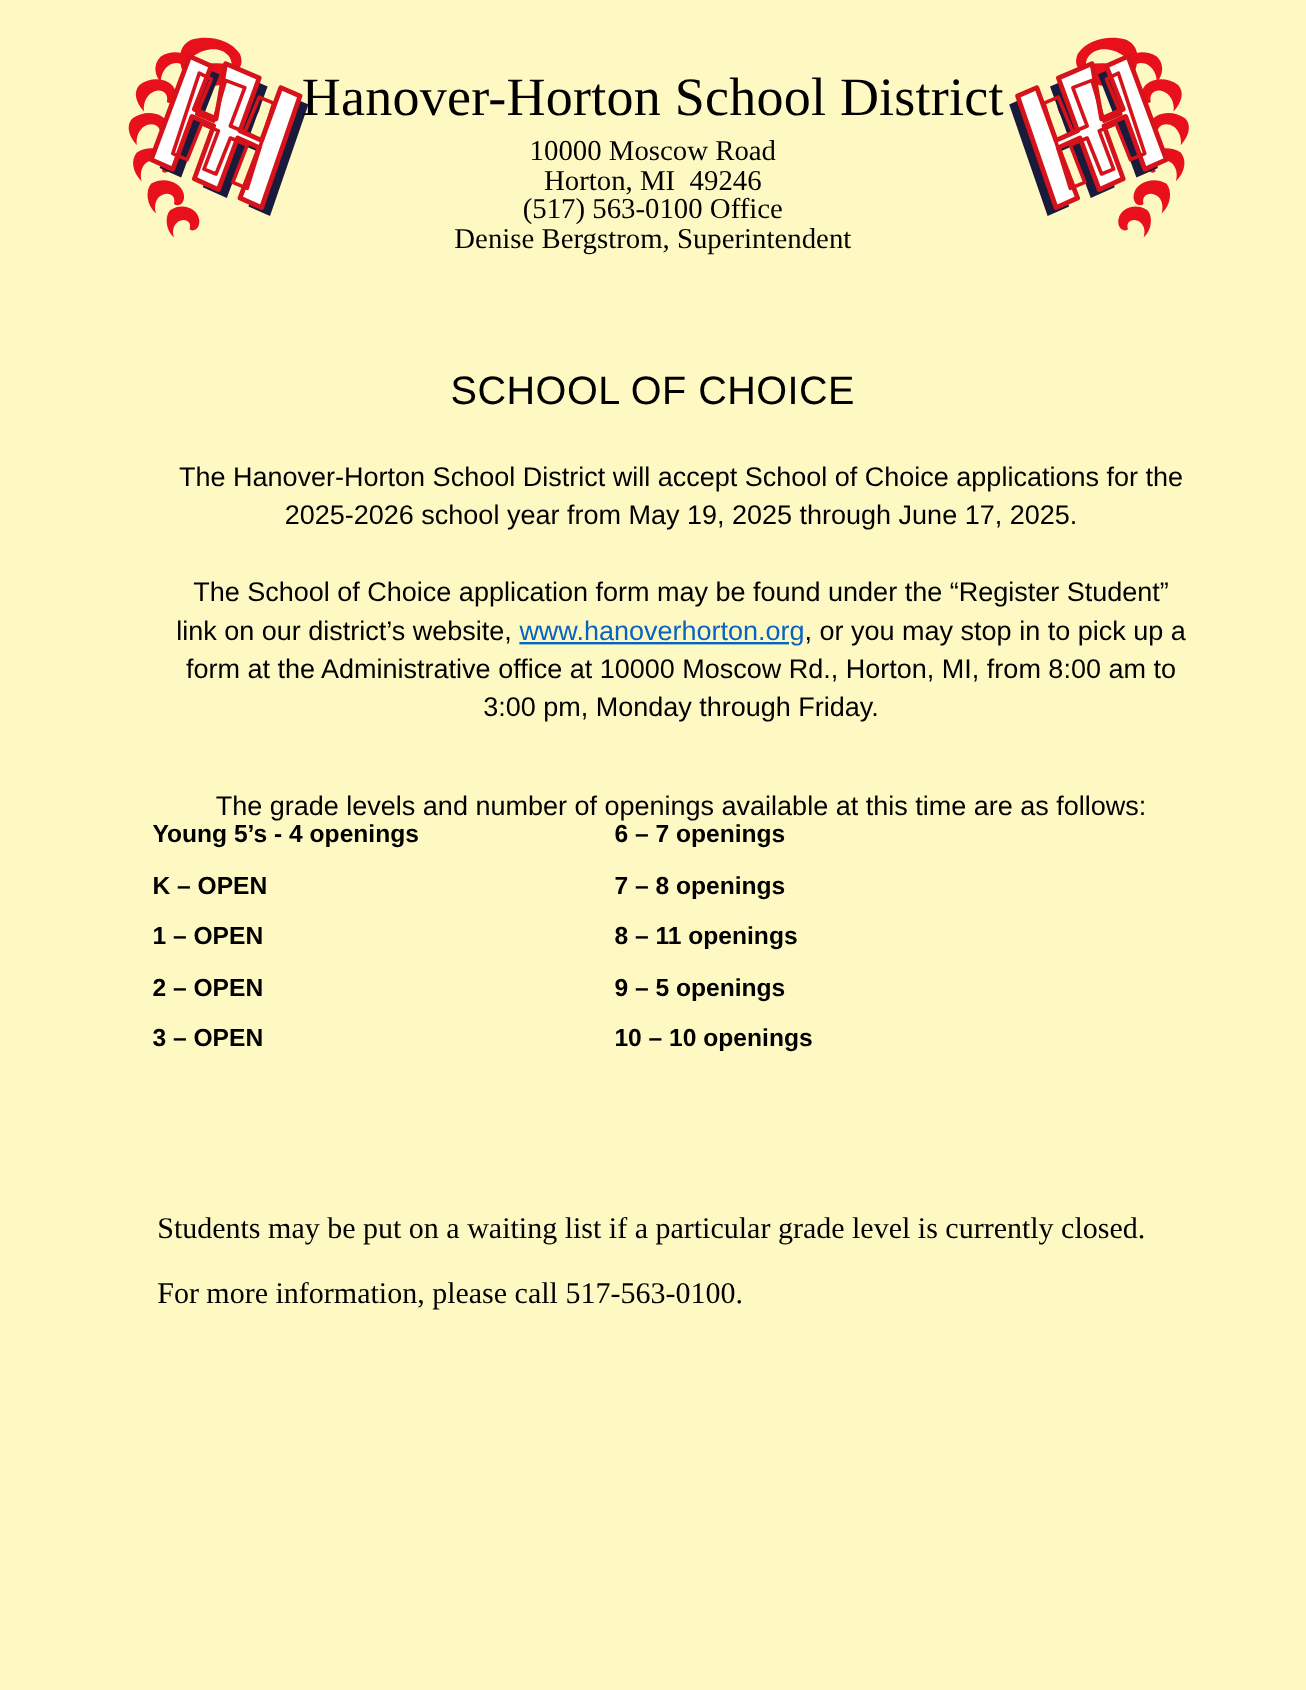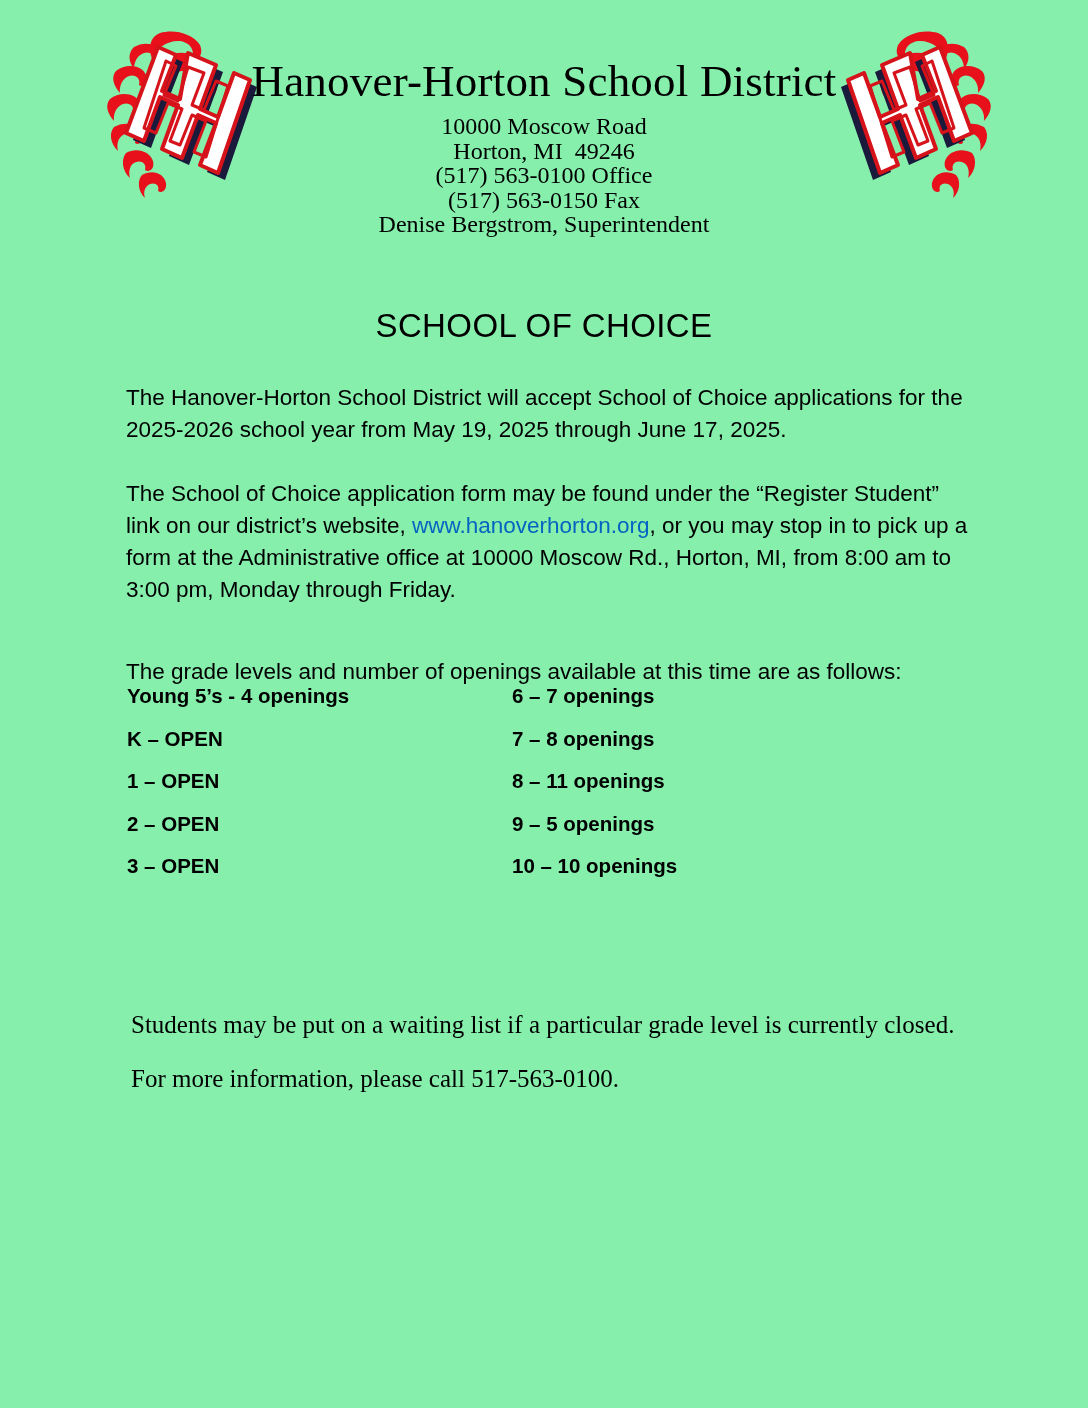--- a/index.html
+++ b/index.html
@@ -4,21 +4,21 @@
 <style>
   html, body {
     margin: 0;
     padding: 0;
     background: #ffffff;
   }
   .page {
     position: relative;
     width: 1088px;
     height: 1408px;
-    background: #86efac;
+    background: #fef9c3;
     overflow: hidden;
   }
 
   
   .letterhead {
     position: absolute;
     top: 0;
     left: 0;
     width: 1088px;
     height: 260px;
@@ -66,36 +66,38 @@
     text-align: center;
     font-family: "Liberation Sans", "DejaVu Sans", sans-serif;
     font-size: 33px;
     line-height: 40px;
     color: #000000;
     letter-spacing: 0.4px;
   }
 
   .body-block {
     position: absolute;
-    left: 126px;
+    left: 145px;
     width: 845px;
     font-family: "Liberation Sans", "DejaVu Sans", sans-serif;
     color: #000000;
+    text-align: center;
   }
   .para {
     font-size: 22.5px;
     line-height: 32px;
     margin: 0;
   }
   #para1 { top: 382px; }
   #para2 { top: 478px; }
   #para3 { top: 624px; margin-top: 32px; }
 
   .weblink {
     color: #0563c1;
+    text-decoration: underline;
   }
 
   
   .grades {
     position: absolute;
     left: 127px;
     top: 684px;
     width: 845px;
     font-family: "Liberation Sans", "DejaVu Sans", sans-serif;
     font-size: 20.5px;
@@ -174,21 +176,20 @@
         </g>
       </svg>
     </div>
 
     <div class="head-text">
       <div class="district-name">Hanover-Horton School District</div>
       <div class="addr-block">
         <div class="addr-line">10000 Moscow Road</div>
         <div class="addr-line">Horton, MI  49246</div>
         <div class="addr-line">(517) 563-0100 Office</div>
-        <div class="addr-line">(517) 563-0150 Fax</div>
         <div class="addr-line">Denise Bergstrom, Superintendent</div>
       </div>
     </div>
   </div>
 
   <div class="doc-title">SCHOOL OF CHOICE</div>
 
   <p class="body-block para" id="para1">The Hanover-Horton School District will accept School of Choice applications for the 2025-2026 school year from May 19, 2025 through June 17, 2025.</p>
 
   <p class="body-block para" id="para2"><span>The School of Choice application form may be found under the “Register Student” link on our district’s website, </span><span class="weblink">www.hanoverhorton.org</span><span>, or you may stop in to pick up a form at the Administrative office at 10000 Moscow Rd., Horton, MI, from 8:00 am to 3:00 pm, Monday through Friday.</span></p>

